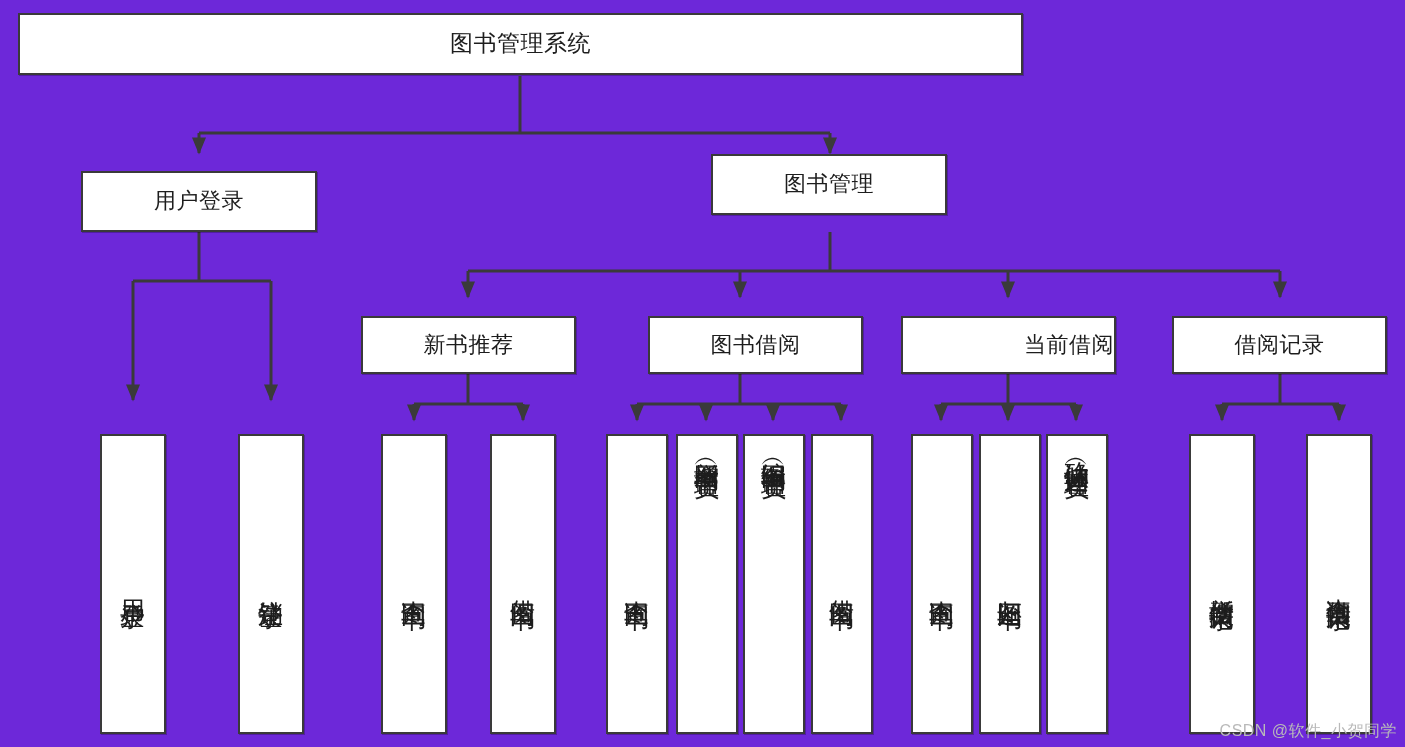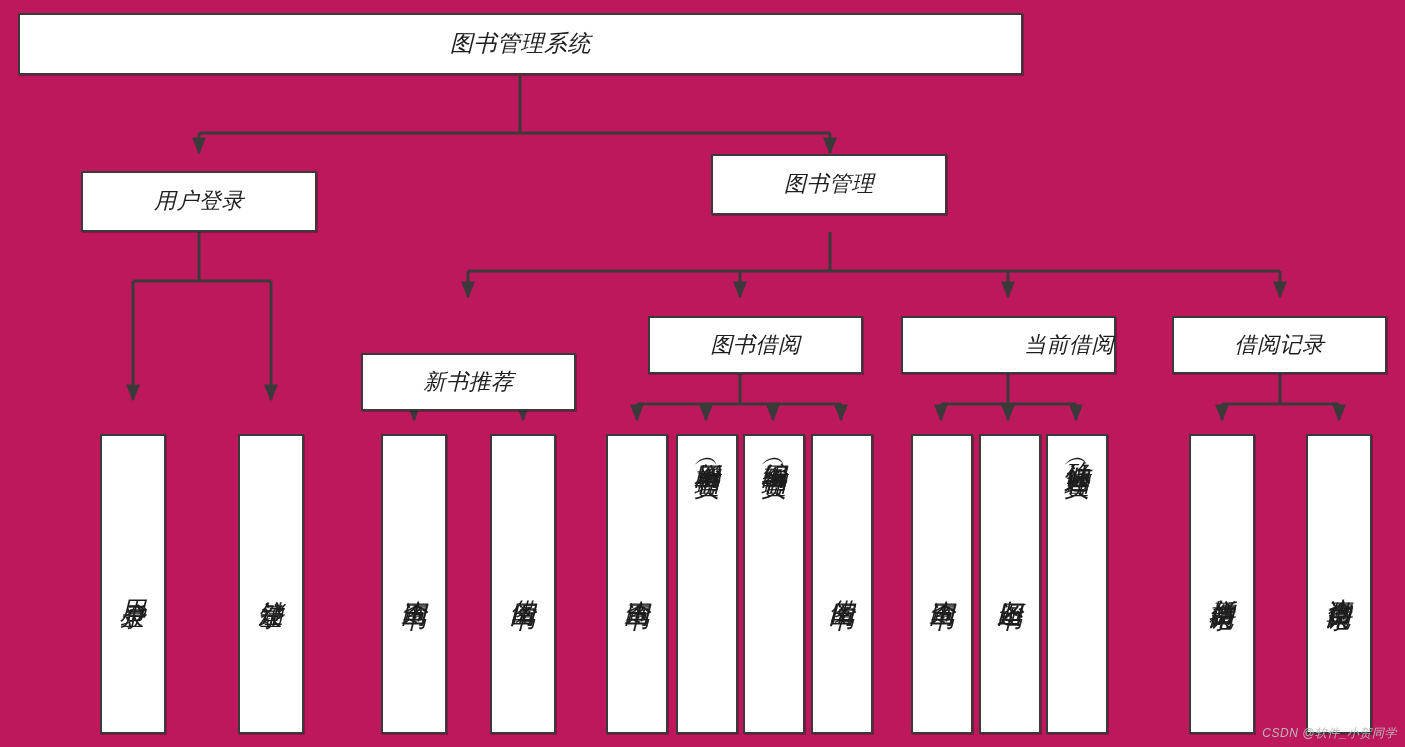--- a/index.html
+++ b/index.html
@@ -7,23 +7,22 @@
     padding: 0;
     background: #ffffff;
   }
   body {
     font-family: "Liberation Sans", "DejaVu Sans", sans-serif;
   }
   #canvas {
     position: relative;
     width: 1405px;
     height: 747px;
-    background: #be185d;
+    background: #6d28d9;
     overflow: hidden;
-    font-style: italic;
   }
   svg.connectors {
     position: absolute;
     left: 0;
     top: 0;
     width: 1405px;
     height: 747px;
     pointer-events: none;
   }
   .node {
@@ -66,21 +65,21 @@
     white-space: nowrap;
   }
   .node.vert.centered {
     align-items: center;
     padding-top: 0;
   }
   .watermark {
     position: absolute;
     right: 8px;
     bottom: 5px;
-    font-size: 12px;
+    font-size: 16px;
     color: #b9b9b9;
     letter-spacing: 0.5px;
     white-space: nowrap;
     user-select: none;
   }
 </style>
 </head>
 <body>
 
 <div id="canvas">
@@ -145,21 +144,21 @@
     <span class="label">图书管理系统</span>
   </div>
 
   <div class="node horiz" style="left:81px; top:171px; width:236px; height:61px;">
     <span class="label">用户登录</span>
   </div>
   <div class="node horiz" style="left:711px; top:154px; width:236px; height:61px;">
     <span class="label">图书管理</span>
   </div>
 
-  <div class="node horiz" style="left:361px; top:316px; width:215px; height:58px;margin-top:37px;">
+  <div class="node horiz" style="left:361px; top:316px; width:215px; height:58px;">
     <span class="label">新书推荐</span>
   </div>
   <div class="node horiz" style="left:648px; top:316px; width:215px; height:58px;">
     <span class="label">图书借阅</span>
   </div>
   <div class="node horiz" style="left:901px; top:316px; width:215px; height:58px;justify-content:flex-end;">
     <span class="label">当前借阅</span>
   </div>
   <div class="node horiz" style="left:1172px; top:316px; width:215px; height:58px;">
     <span class="label">借阅记录</span>

